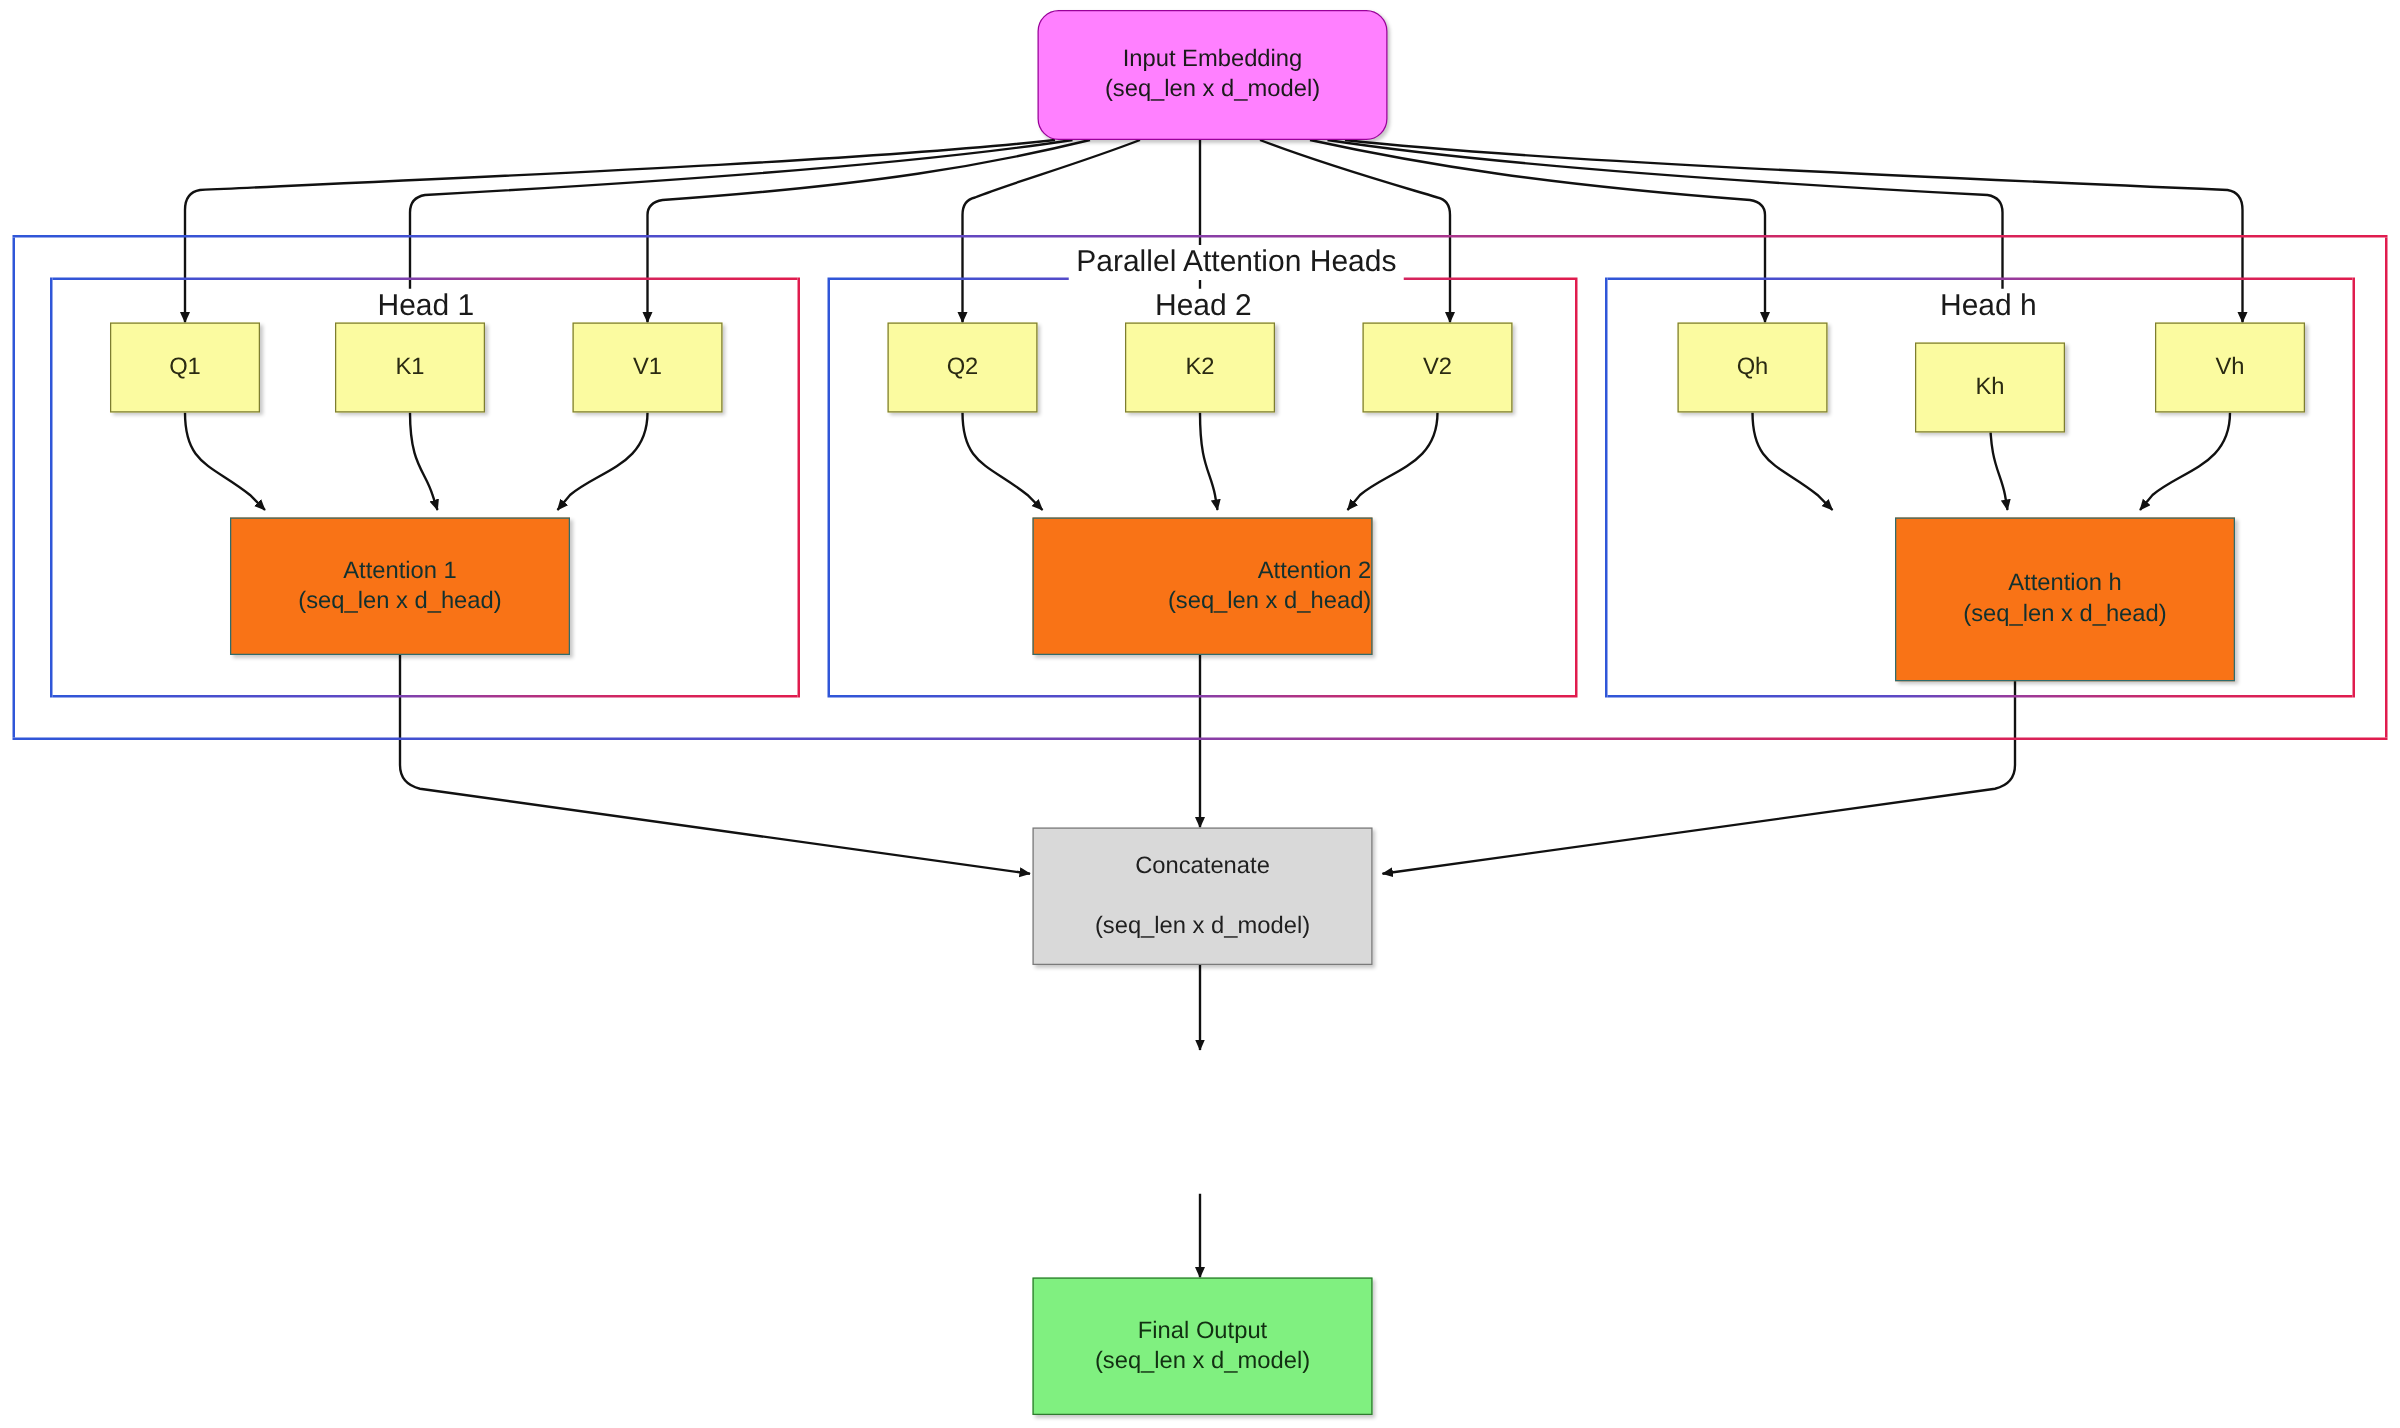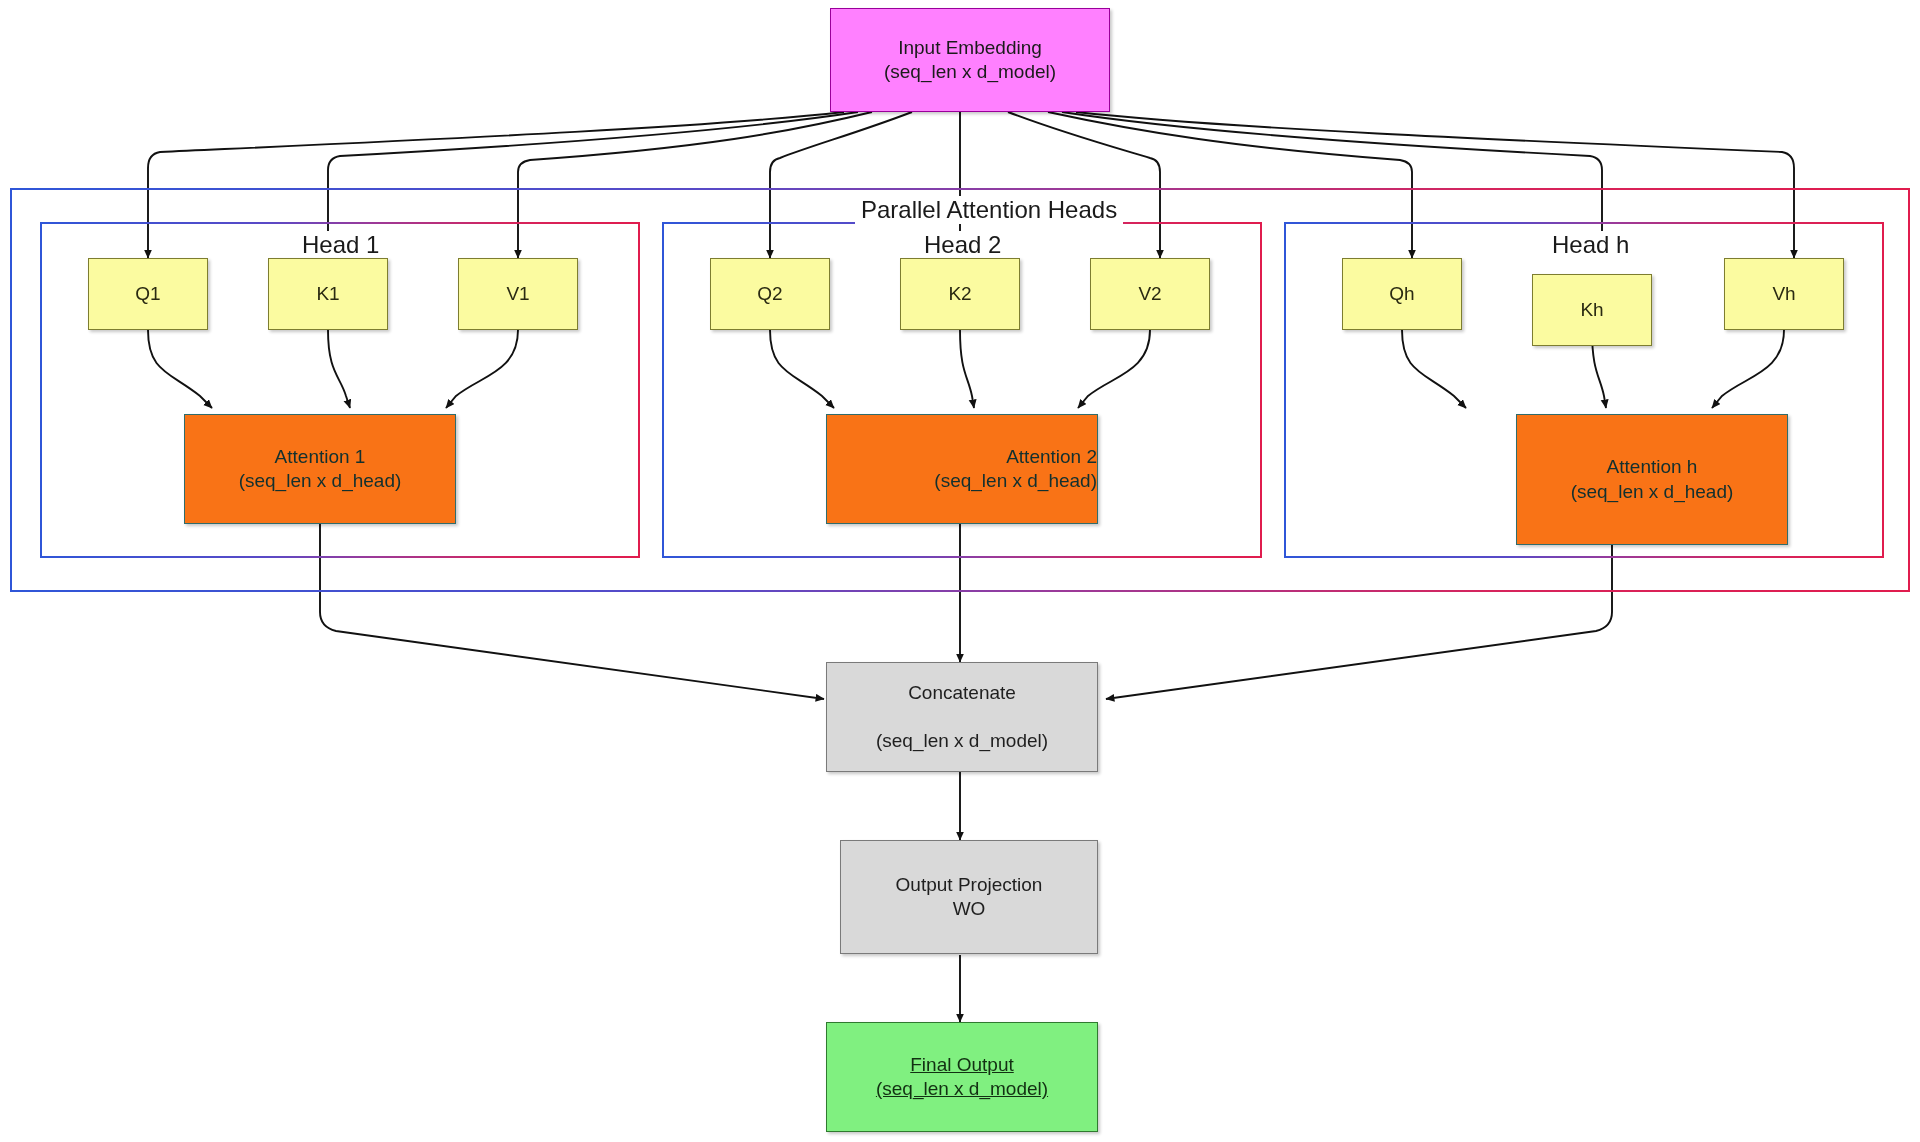--- a/index.html
+++ b/index.html
@@ -64,21 +64,20 @@
     background: #d9d9d9;
     border: 1.6px solid #7a7a7a;
     font-size: 19px;
     color: #1f1f1f;
   }
   .n-green {
     background: #80f080;
     border: 1.6px solid #2f7a2f;
     font-size: 19px;
     color: #123012;
-    text-decoration: underline;
   }
 
   .group {
     position: absolute;
     box-sizing: border-box;
     border-style: solid;
     border-width: 2px;
     border-image: linear-gradient(to right, #2f56d8 0%, #5a49c6 38%, #9a3a9a 55%, #d6245c 78%, #e01c4e 100%) 1;
     background: transparent;
     z-index: 2;
@@ -143,21 +142,21 @@
 
   <div class="group" style="left:40px; top:222px; width:600px; height:336px;"></div>
   <div class="group-label" style="left:296px; top:231px;">Head 1</div>
 
   <div class="group" style="left:662px; top:222px; width:600px; height:336px;"></div>
   <div class="group-label" style="left:918px; top:231px;">Head 2</div>
 
   <div class="group" style="left:1284px; top:222px; width:600px; height:336px;"></div>
   <div class="group-label" style="left:1546px; top:231px;">Head h</div>
 
-  <div class="node n-embed" style="left:830px; top:8px; width:280px; height:104px;">
+  <div class="node n-embed" style="left:830px; top:8px; width:280px; height:104px;border-radius:17px;">
     <span class="l1">Input Embedding</span>
     <span class="l2">(seq_len x d_model)</span>
   </div>
 
   <div class="node n-qkv" style="left:88px; top:258px; width:120px; height:72px;">
     <span>Q1</span>
   </div>
   <div class="node n-qkv" style="left:268px; top:258px; width:120px; height:72px;">
     <span>K1</span>
   </div>
@@ -196,23 +195,19 @@
   <div class="node n-attn" style="left:1516px; top:414px; width:272px; height:131px;">
     <span class="l1">Attention h</span>
     <span class="l2">(seq_len x d_head)</span>
   </div>
 
   <div class="node n-gray" style="left:826px; top:662px; width:272px; height:110px;gap:24px;">
     <span class="l1">Concatenate</span>
     <span class="l2">(seq_len x d_model)</span>
   </div>
 
-  <div class="node n-gray" style="left:840px; top:840px; width:258px; height:114px;">
-    <span class="l1">Output Projection</span>
-    <span class="l2">WO</span>
-  </div>
 
   <div class="node n-green" style="left:826px; top:1022px; width:272px; height:110px;">
     <span class="l1">Final Output</span>
     <span class="l2">(seq_len x d_model)</span>
   </div>
 
 </div>
 
 </body></html>

